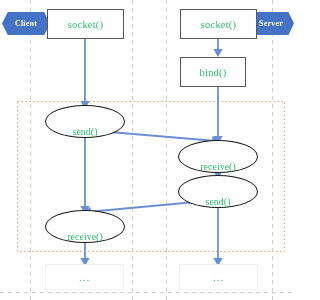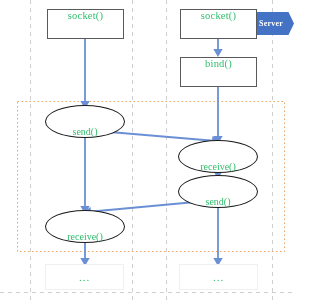--- a/index.html
+++ b/index.html
@@ -11,21 +11,21 @@
   }
   #stage{position:relative;width:296px;height:300px;}
   #svg-layer{position:absolute;left:0;top:0;width:296px;height:300px;}
 
   
   .proc-box{
     position:absolute;
     box-sizing:border-box;
     background:#ffffff;
     border:1.4px solid #595959;
-    display:flex;justify-content:center;
+    display:flex;align-items:center;justify-content:center;
   }
   .proc-box .lbl{
     color:#2fbd6b;
     font-size:10.5px;
     font-family:"Liberation Serif", serif;
     letter-spacing:.2px;
     white-space:nowrap;
   }
 
   
@@ -116,33 +116,36 @@
       <line x1="218" y1="173" x2="218" y2="175" marker-end="url(#arrow-down)"></line>
 
       <line x1="218" y1="194" x2="218" y2="262" marker-end="url(#arrow-down)"></line>
 
       <line x1="217" y1="200" x2="87" y2="212" marker-end="url(#arrow-msg)"></line>
 
       <line x1="85" y1="243" x2="85" y2="262" marker-end="url(#arrow-down)"></line>
     </g>
   </svg>
 
+  <div class="role-badge" style="left:2px;top:12px;width:48px;height:23px;">
+    <span class="lbl">Client</span>
+  </div>
   <div class="role-badge" style="left:248px;top:12px;width:46px;height:23px;">
     <span class="lbl">Server</span>
   </div>
 
   <div class="proc-box" style="left:47px;top:9px;width:77px;height:30px;">
     <span class="lbl">socket()</span>
   </div>
 
   <div class="proc-box" style="left:180px;top:9px;width:77px;height:30px;">
     <span class="lbl">socket()</span>
   </div>
 
-  <div class="proc-box" style="left:180px;top:57px;width:77px;height:30px;">
+  <div class="proc-box" style="left:180px;top:57px;width:66px;height:30px;">
     <span class="lbl">bind()</span>
   </div>
 
   <div class="proc-ellipse" style="left:45px;top:105px;width:80px;height:33px;">
     <span class="lbl">send()</span>
   </div>
 
   <div class="proc-ellipse" style="left:178px;top:140px;width:80px;height:33px;">
     <span class="lbl">receive()</span>
   </div>

